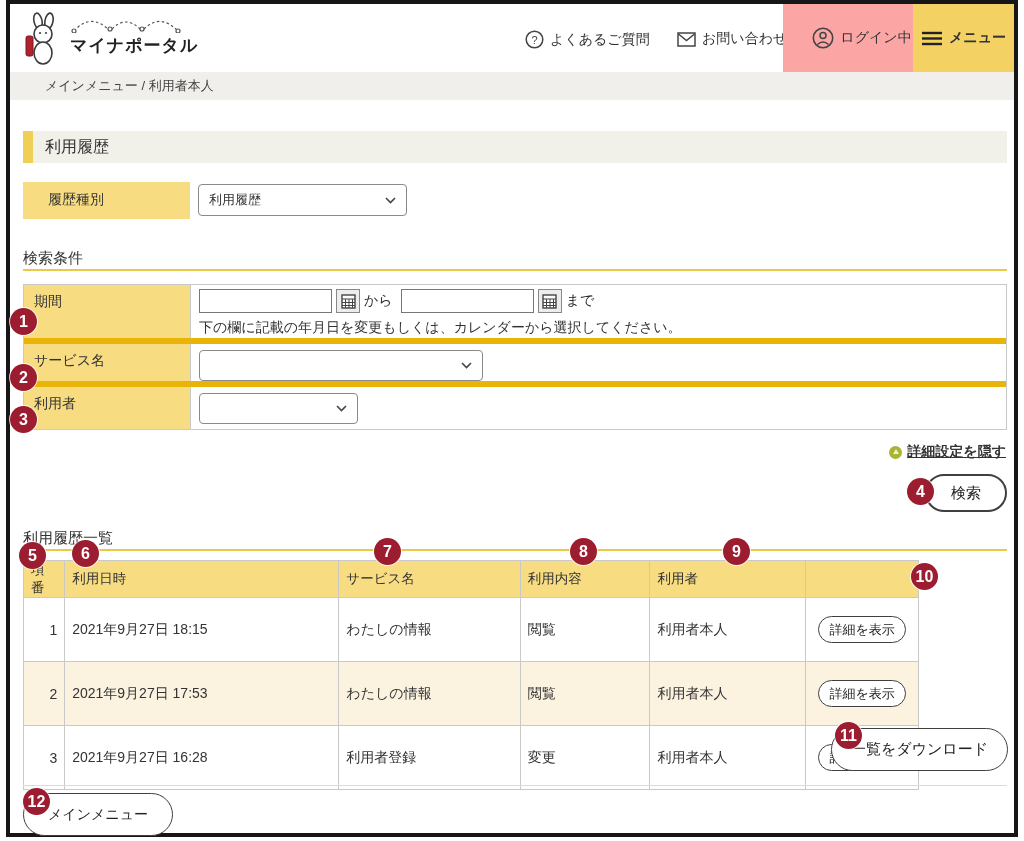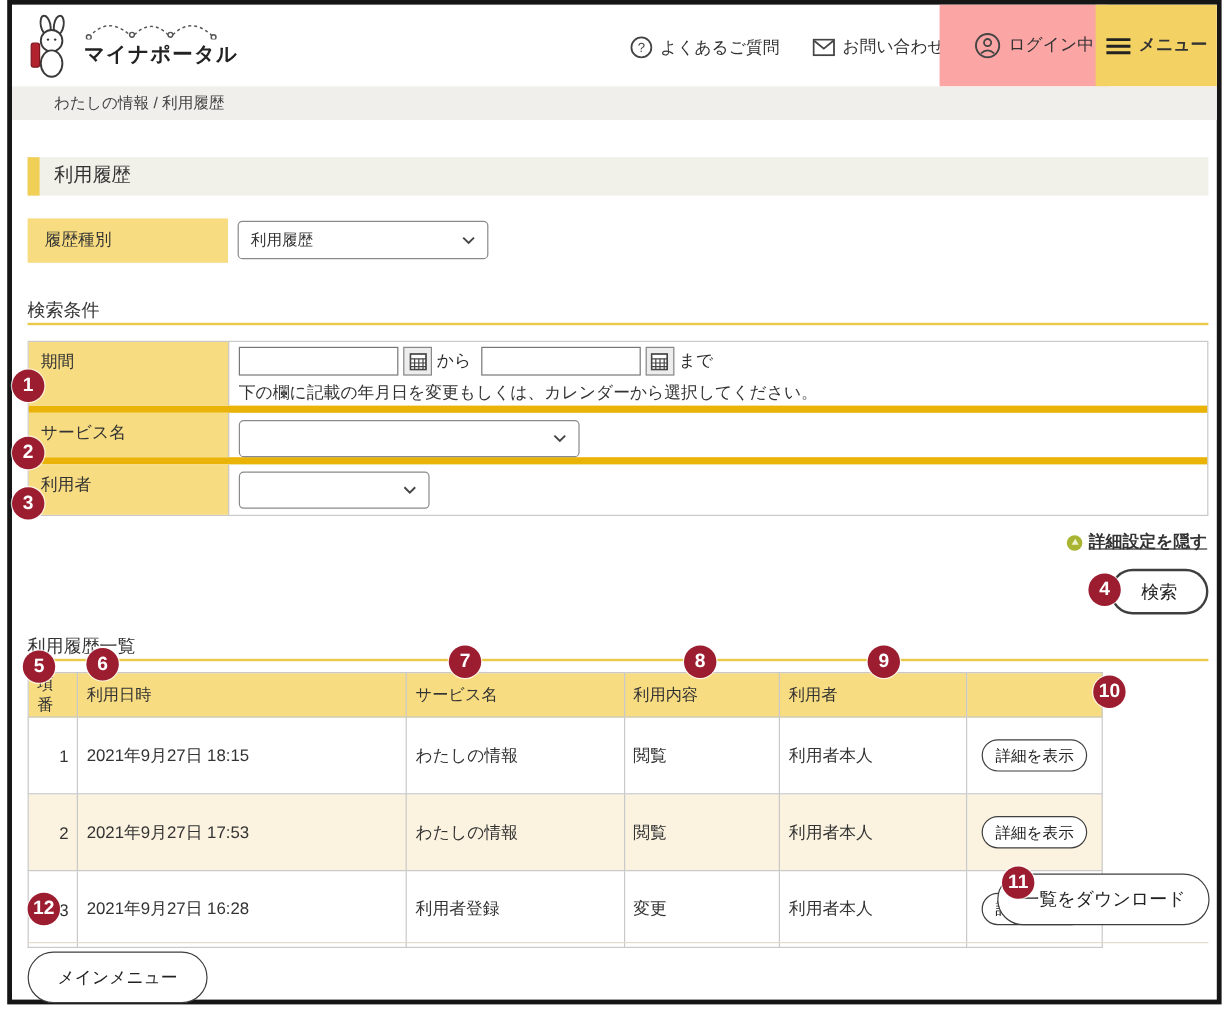--- a/index.html
+++ b/index.html
@@ -125,28 +125,28 @@
         <g stroke="#222" stroke-width="2.4">
             <line x1="1" y1="2" x2="21" y2="2"></line>
             <line x1="1" y1="7.5" x2="21" y2="7.5"></line>
             <line x1="1" y1="13" x2="21" y2="13"></line>
           </g>
       </svg>
       <span>メニュー</span>
     </div>
   </div>
 
-  <div class="abs breadcrumb">わたしの情報 / 利用履歴</div>
+  <div class="abs breadcrumb">メインメニュー / 利用者本人</div>
 
   <div class="abs title-bar">
     <div class="abs title-accent"></div>
     <div class="abs title-text">利用履歴</div>
   </div>
 
-  <div class="abs ylabel" style="left:23px;top:182px;width:167px;height:37px;padding:9px 0 0 14px;">履歴種別</div>
+  <div class="abs ylabel" style="left:23px;top:182px;width:167px;height:37px;padding:9px 0 0 25px;">履歴種別</div>
   <div class="abs select" style="left:198px;top:184px;width:209px;height:32px;">
     <span>利用履歴</span>
     <svg class="chev" width="11" height="7" viewBox="0 0 11 7">
         <polyline points="1,1 5.5,5.5 10,1" fill="none" stroke="#444" stroke-width="1.6"></polyline>
       </svg>
   </div>
 
   <div class="abs sec-head" style="left:23px;top:249px;">検索条件</div>
   <div class="abs sec-rule" style="left:23px;top:269px;width:984px;"></div>
 
@@ -288,14 +288,14 @@
   <div class="marker" style="left:10px;top:364px;">2</div>
   <div class="marker" style="left:10px;top:406px;">3</div>
   <div class="marker" style="left:907px;top:478px;">4</div>
   <div class="marker" style="left:19px;top:542px;">5</div>
   <div class="marker" style="left:72px;top:540px;">6</div>
   <div class="marker" style="left:374px;top:538px;">7</div>
   <div class="marker" style="left:570px;top:538px;">8</div>
   <div class="marker" style="left:723px;top:538px;">9</div>
   <div class="marker" style="left:911px;top:563px;">10</div>
   <div class="marker" style="left:835px;top:722px;">11</div>
-  <div class="marker" style="left:23px;top:744px;">12</div>
+  <div class="marker" style="left:23px;top:788px;">12</div>
 </div>
 
 </body></html>

